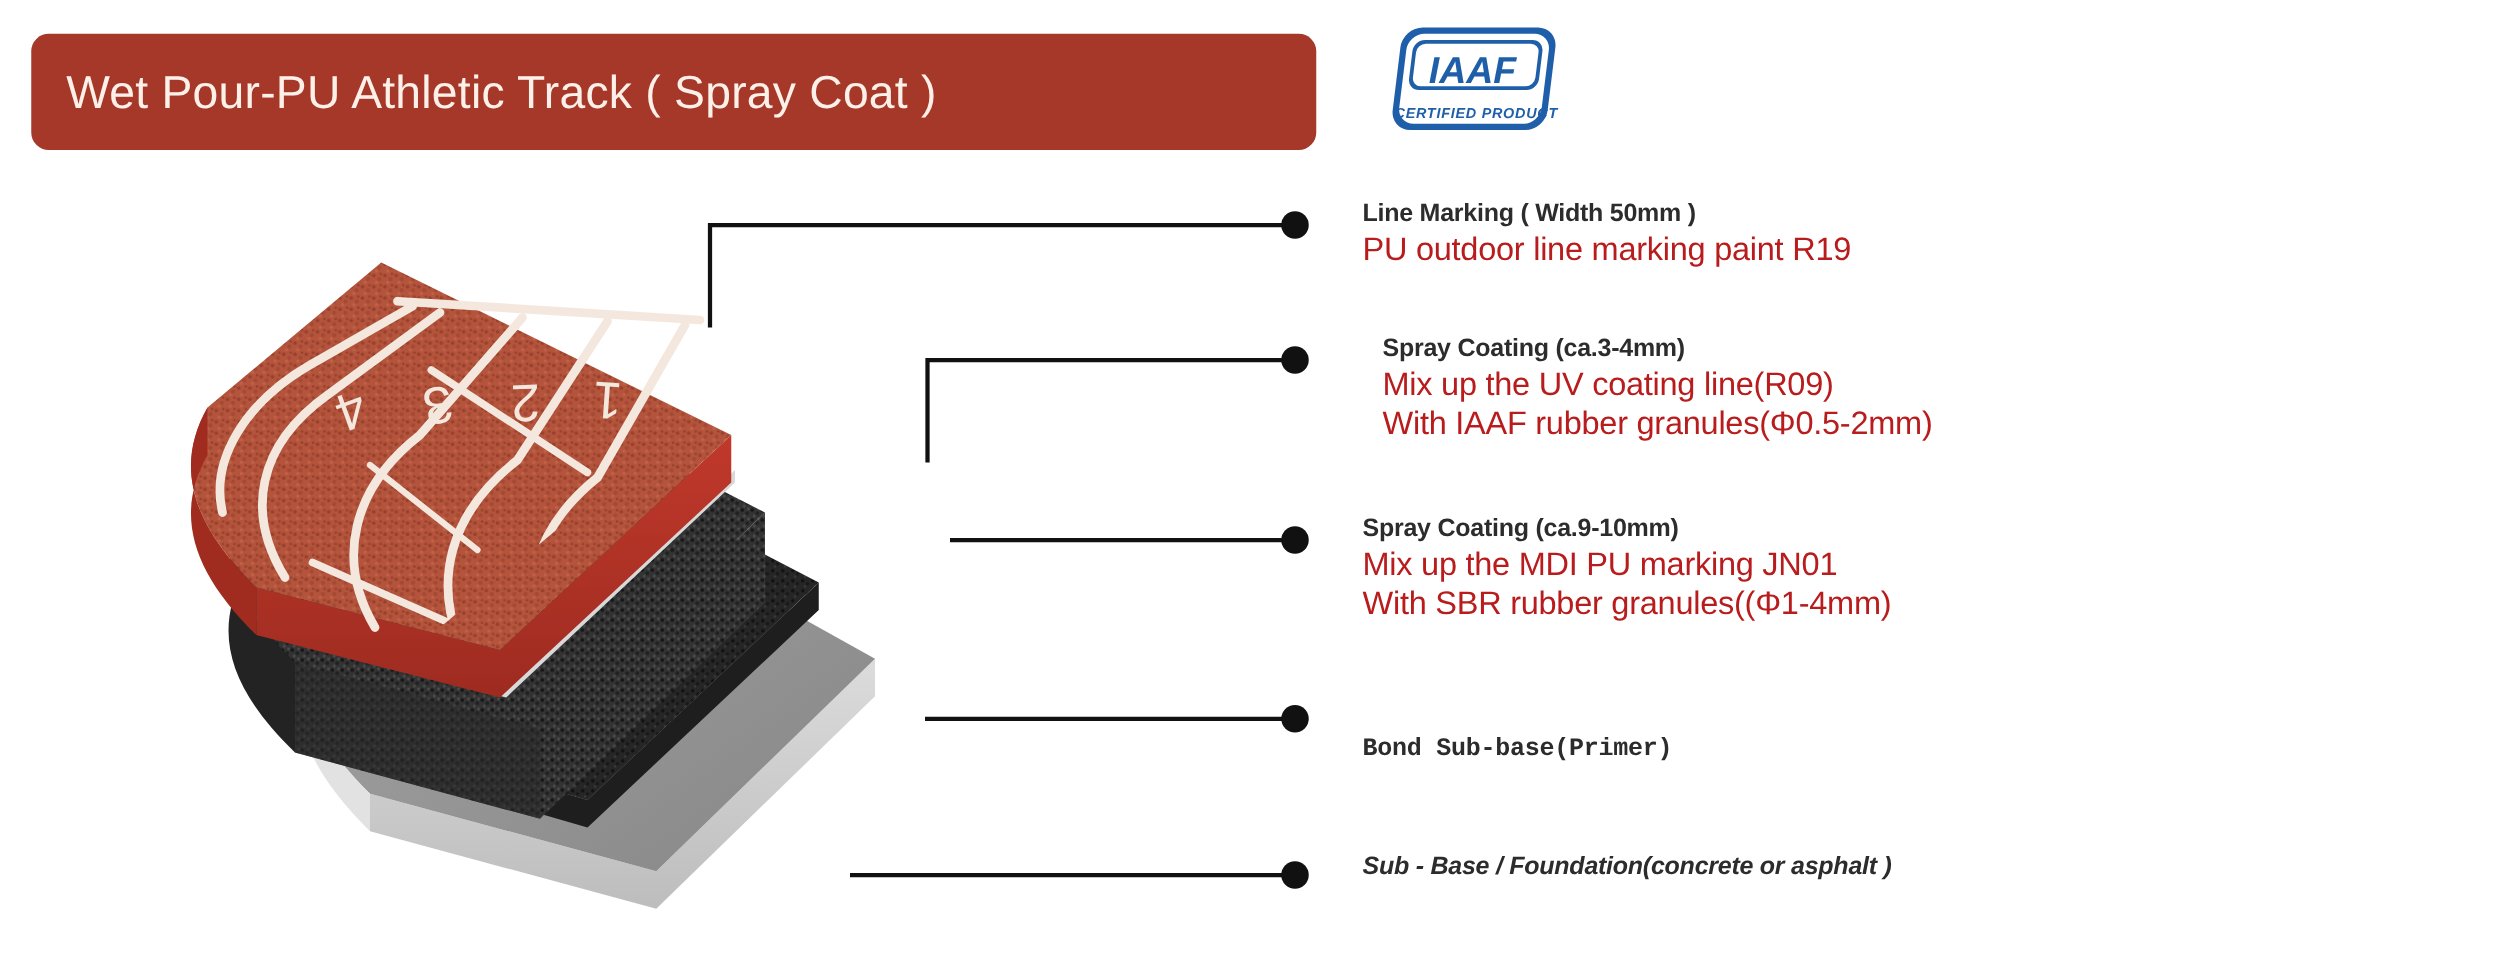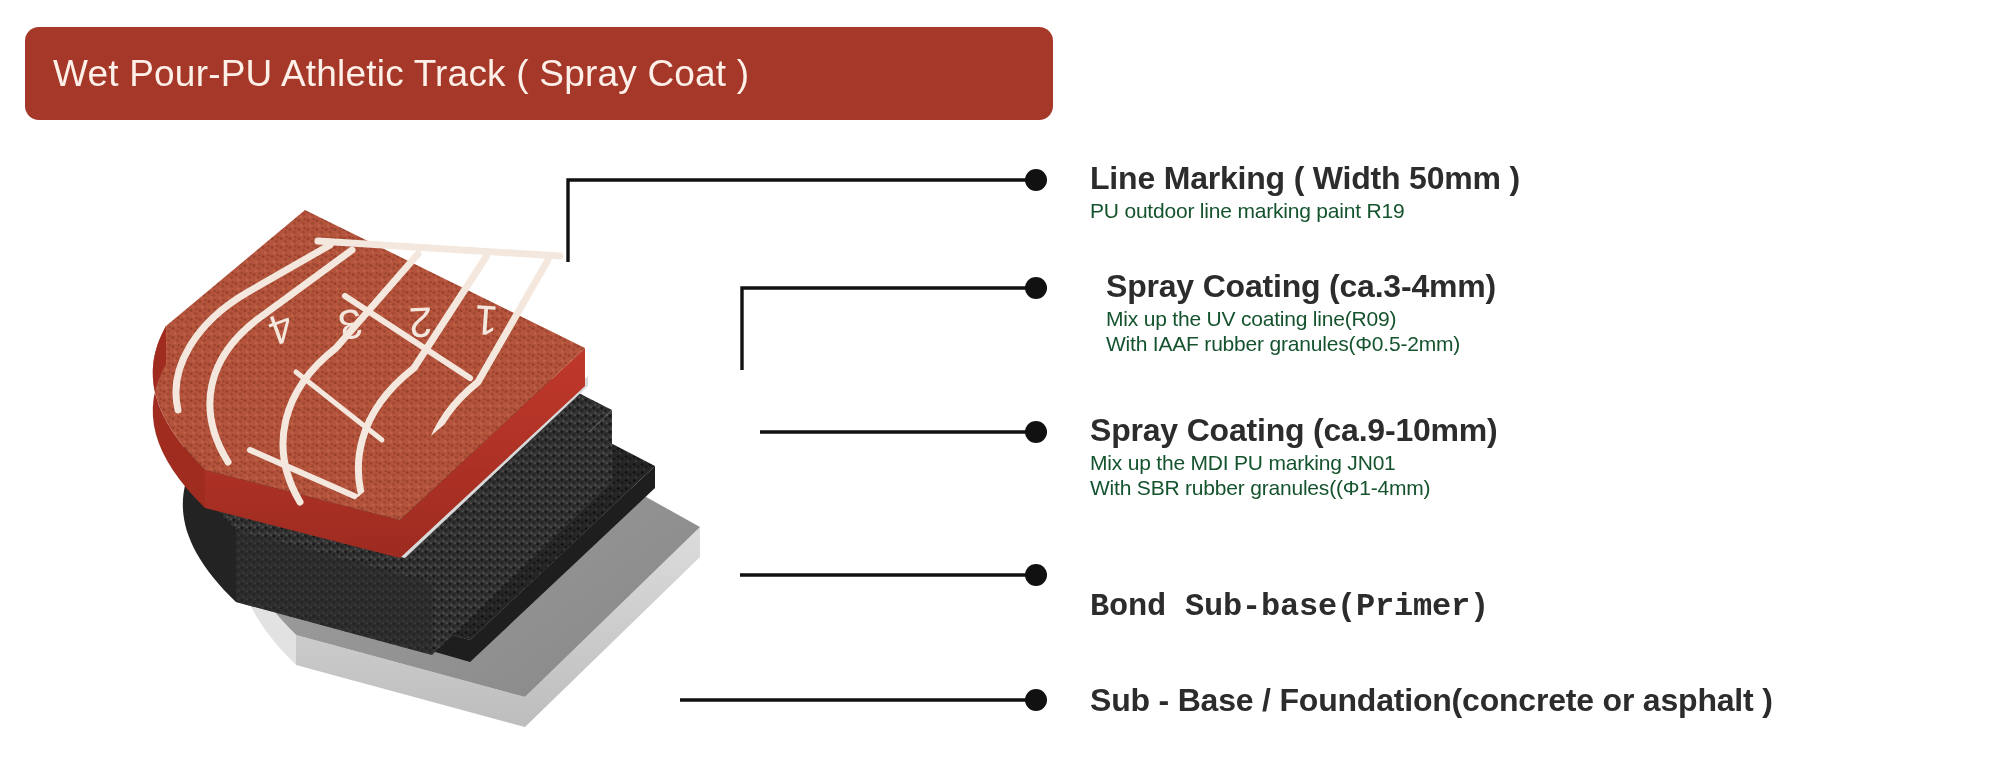--- a/index.html
+++ b/index.html
@@ -29,46 +29,58 @@
   }
   .iaaf-svg{display:block;width:140px;height:96px;}
 
   
   #diagram{position:absolute;left:0;top:110px;width:1060px;height:657px;}
   .diagram-svg{display:block;width:1060px;height:657px;}
 
   
   .callout{position:absolute;left:1090px;}
   .callout .c-title{
-    font-size:32px;font-weight:bold;color:#2c2c2c;
-    line-height:1.18;white-space:nowrap;letter-spacing:-.2px;text-align:center;
+    font-size:20px;font-weight:bold;color:#2c2c2c;
+    line-height:1.18;white-space:nowrap;letter-spacing:-.2px;
   }
   .callout .c-line{
-    font-size:21px;font-weight:400;color:#14532d;
+    font-size:26px;font-weight:400;color:#b91c1c;
     line-height:1.22;white-space:nowrap;letter-spacing:-.2px;
   }
   #callout-0{top:160px;}
   #callout-1{top:268px;margin-left:16px;}
   #callout-2{top:412px;}
   #callout-3{top:588px;font-family:Liberation Mono, monospace;}
-  #callout-4{top:682px;}
+  #callout-4{top:682px;font-style:italic;}
 
   
   #leaders{position:absolute;left:0;top:0;width:1080px;height:767px;pointer-events:none;}
   .leader-svg{display:block;width:1080px;height:767px;}
 </style>
 </head>
 <body>
 
 <div id="stage">
 
   <div id="title-banner" style="background: rgb(166, 56, 42);">
     <span id="title-text" style="color: rgb(253, 240, 232);">Wet Pour-PU Athletic Track ( Spray Coat )</span>
   </div>
 
+  <div id="iaaf-logo">
+    <svg class="iaaf-svg" viewBox="0 0 140 96" xmlns="http://www.w3.org/2000/svg">
+      <g transform="skewX(-7) translate(7,0)">
+        <rect x="4" y="6" width="124" height="82" rx="16" ry="16" fill="#1F5FA9"></rect>
+        <rect x="9" y="11" width="114" height="72" rx="13" ry="13" fill="#FFFFFF"></rect>
+        <rect x="14" y="16" width="104" height="40" rx="9" ry="9" fill="#1F5FA9"></rect>
+        <rect x="17" y="19" width="98" height="34" rx="7" ry="7" fill="#FFFFFF"></rect>
+      </g>
+      <text x="66" y="50" text-anchor="middle" font-family="'Liberation Sans', sans-serif" font-size="30" font-weight="bold" font-style="italic" fill="#1F5FA9">IAAF</text>
+      <text x="69" y="78" text-anchor="middle" font-family="'Liberation Sans', sans-serif" font-size="11.5" font-weight="bold" font-style="italic" letter-spacing="0.6" fill="#1F5FA9">CERTIFIED PRODUCT</text>
+    </svg>
+  </div>
 
   <div id="diagram">
     <svg class="diagram-svg" viewBox="0 0 1060 657" xmlns="http://www.w3.org/2000/svg">
       <defs>
 
         <pattern id="redSpeckle" width="9" height="9" patternUnits="userSpaceOnUse">
           <rect width="9" height="9" fill="#B5543C"></rect>
           <circle cx="2" cy="2.4" r="1.5" fill="#8E3B28" opacity=".75"></circle>
           <circle cx="6.4" cy="5.2" r="1.7" fill="#9A4430" opacity=".65"></circle>
           <circle cx="4.2" cy="7.8" r="1.2" fill="#C96A4E" opacity=".6"></circle>

